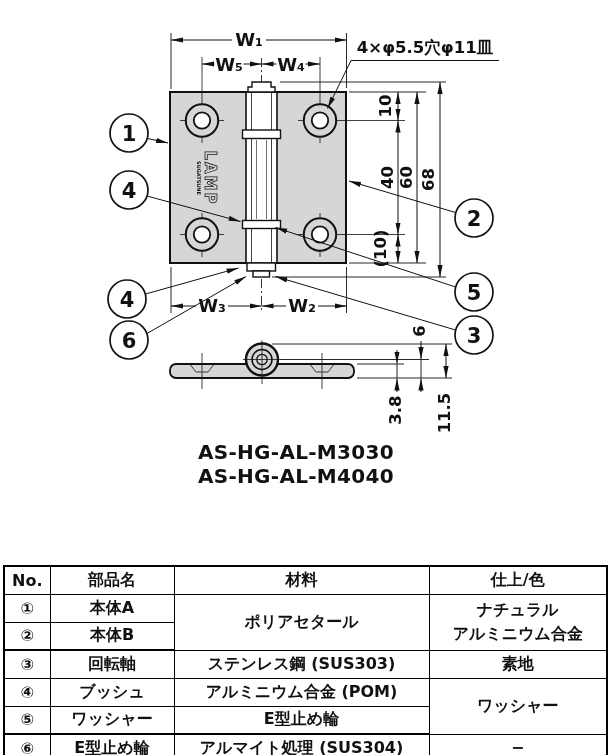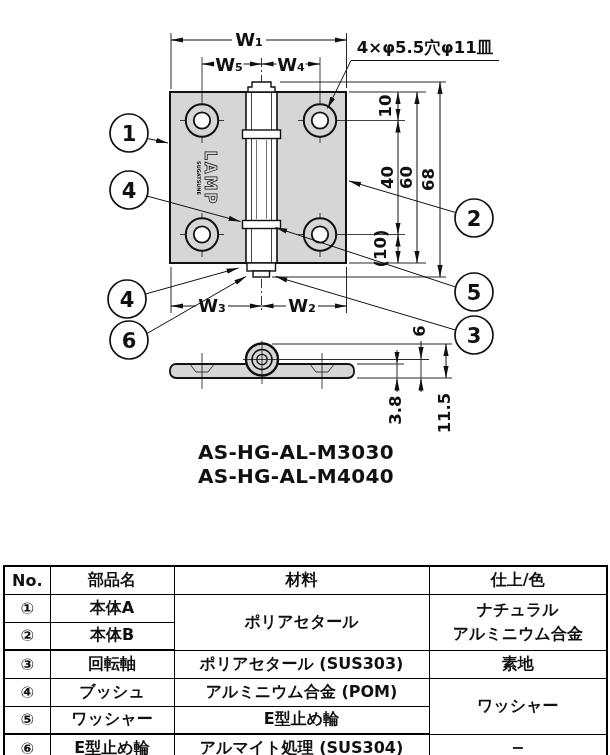--- a/index.html
+++ b/index.html
@@ -237,21 +237,21 @@
       <div class="fin2">アルミニウム合金</div>
     </td>
   </tr>
   <tr class="sect">
     <td>②</td>
     <td>本体B</td>
   </tr>
   <tr>
     <td>③</td>
     <td>回転軸</td>
-    <td>ポリアセタール (SUS303)</td>
+    <td>ステンレス鋼 (SUS303)</td>
     <td>素地</td>
   </tr>
   <tr>
     <td>④</td>
     <td>ブッシュ</td>
     <td>アルミニウム合金 (POM)</td>
     <td rowspan="2">ワッシャー</td>
   </tr>
   <tr class="sect">
     <td>⑤</td>

